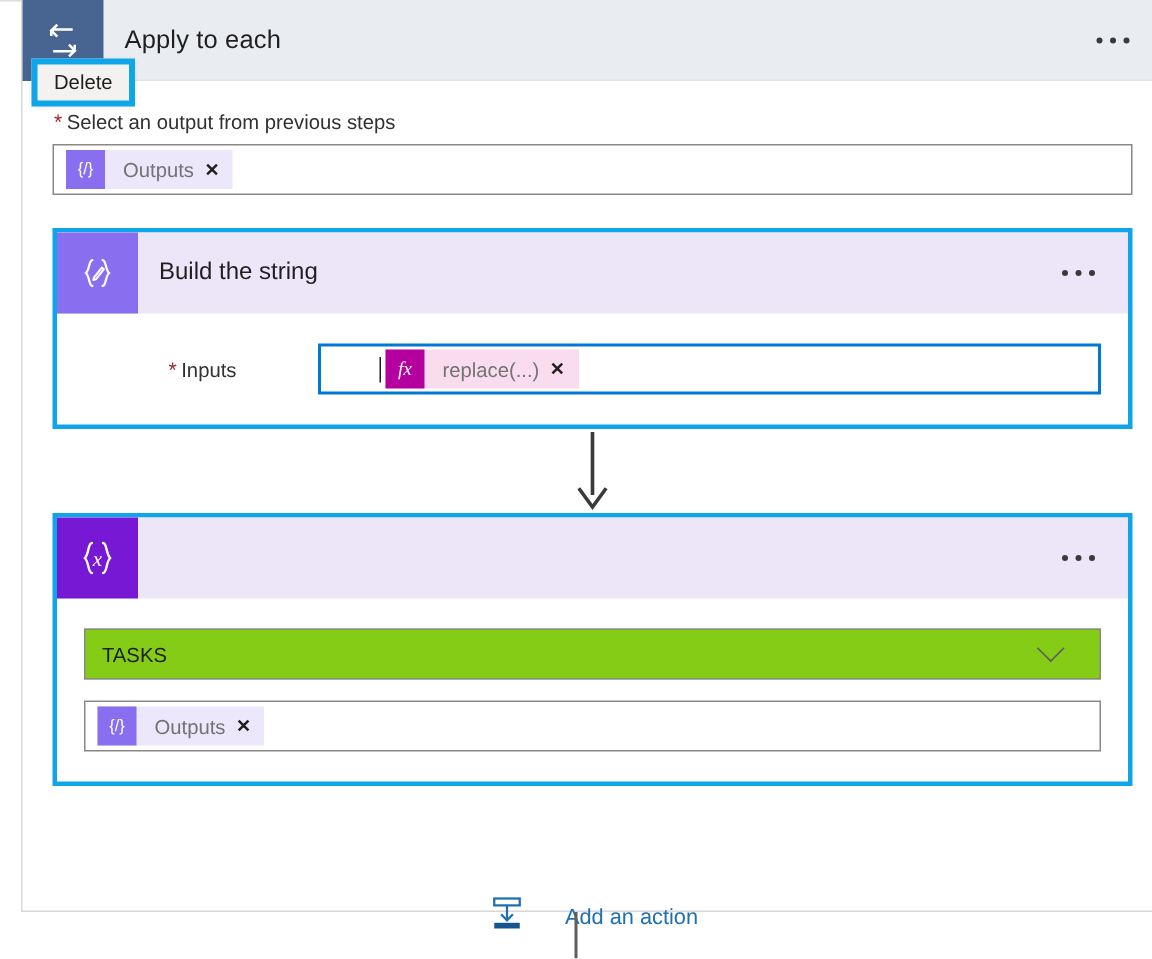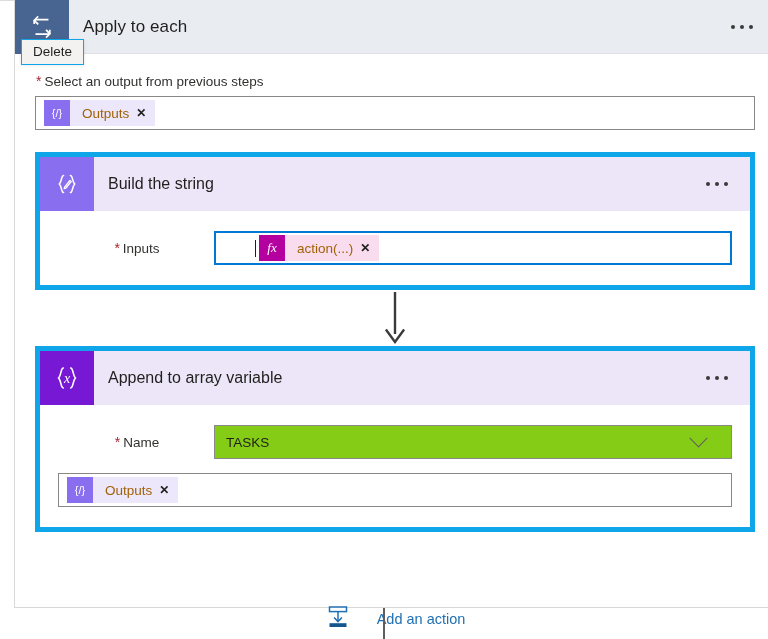--- a/index.html
+++ b/index.html
@@ -71,21 +71,21 @@
 
   
   .tooltip {
     position: absolute;
     left: 6px;
     top: 39px;
     background: #f3f2f1;
     color: #201f1e;
     font-size: 13.5px;
     padding: 4px 11px 5px 11px;
-    border: 1px solid #0ea5e9;
+    border: 4px solid #0ea5e9;
     box-shadow: 0 1.2px 3.6px rgba(0,0,0,.10);
     z-index: 30;
     white-space: nowrap;
   }
 
   
   .scope-body {
     padding: 0 20px;
     position: relative;
   }
@@ -131,21 +131,21 @@
     background: #8a6ef0;
     color: #ffffff;
     display: flex;
     align-items: center;
     justify-content: center;
     font-size: 11px;
     flex: 0 0 26px;
   }
   .token-text {
     font-size: 13.5px;
-    color: #a16207;
+    color: #737373;
     padding: 0 7px 0 12px;
     white-space: nowrap;
   }
   .token-x {
     font-size: 12px;
     color: #201f1e;
     padding-right: 9px;
     cursor: pointer;
     line-height: 1;
     font-weight: 600;
@@ -162,21 +162,21 @@
   .caret {
     width: 1px;
     height: 17px;
     background: #201f1e;
     margin-right: 3px;
     flex: 0 0 1px;
   }
 
   
   .card {
-    border: 5px solid #0ea5e9;
+    border: 3px solid #0ea5e9;
     background: #ffffff;
     box-sizing: border-box;
     margin: 0;
   }
   .card-header {
     position: relative;
     height: 54px;
     background: #ece6f8;
     display: flex;
     align-items: center;
@@ -349,21 +349,21 @@
       <div class="card-body">
         <div class="row">
           <div class="row-label">
             <span class="req">*</span><span>Inputs</span>
           </div>
           <div class="row-control">
             <div class="input-shell focused">
               <span class="caret"></span>
               <span class="token fx">
                 <span class="token-badge">fx</span>
-                <span class="token-text">action(...)</span>
+                <span class="token-text">replace(...)</span>
                 <span class="token-x">✕</span>
               </span>
             </div>
           </div>
         </div>
       </div>
     </div>
 
     <div class="connector">
       <svg width="22" height="52" viewBox="0 0 22 52" aria-hidden="true">
@@ -374,33 +374,29 @@
 
     <div class="card">
       <div class="card-header">
         <div class="card-icon variable">
           <svg width="32" height="32" viewBox="0 0 32 32" aria-hidden="true">
             <path d="M12.3 6.0 C9.6 6.0 10.4 13.2 7.6 16 C10.4 18.8 9.6 26 12.3 26" fill="none" stroke="#ffffff" stroke-width="1.6" stroke-linecap="round"></path>
             <path d="M19.7 6.0 C22.4 6.0 21.6 13.2 24.4 16 C21.6 18.8 22.4 26 19.7 26" fill="none" stroke="#ffffff" stroke-width="1.6" stroke-linecap="round"></path>
             <text x="16" y="21.2" text-anchor="middle" fill="#ffffff" font-family="Liberation Serif, serif" font-style="italic" font-size="14">x</text>
           </svg>
         </div>
-        <div class="card-title">Append to array variable</div>
         <div class="card-ellipsis">
           <i></i>
           <i></i>
           <i></i>
         </div>
       </div>
       <div class="card-body">
 
         <div class="row">
-          <div class="row-label">
-            <span class="req">*</span><span>Name</span>
-          </div>
           <div class="row-control">
             <div class="select-shell">
               <span>TASKS</span>
               <span class="chev"></span>
             </div>
           </div>
         </div>
 
         <div class="row">
           <div class="row-control">

